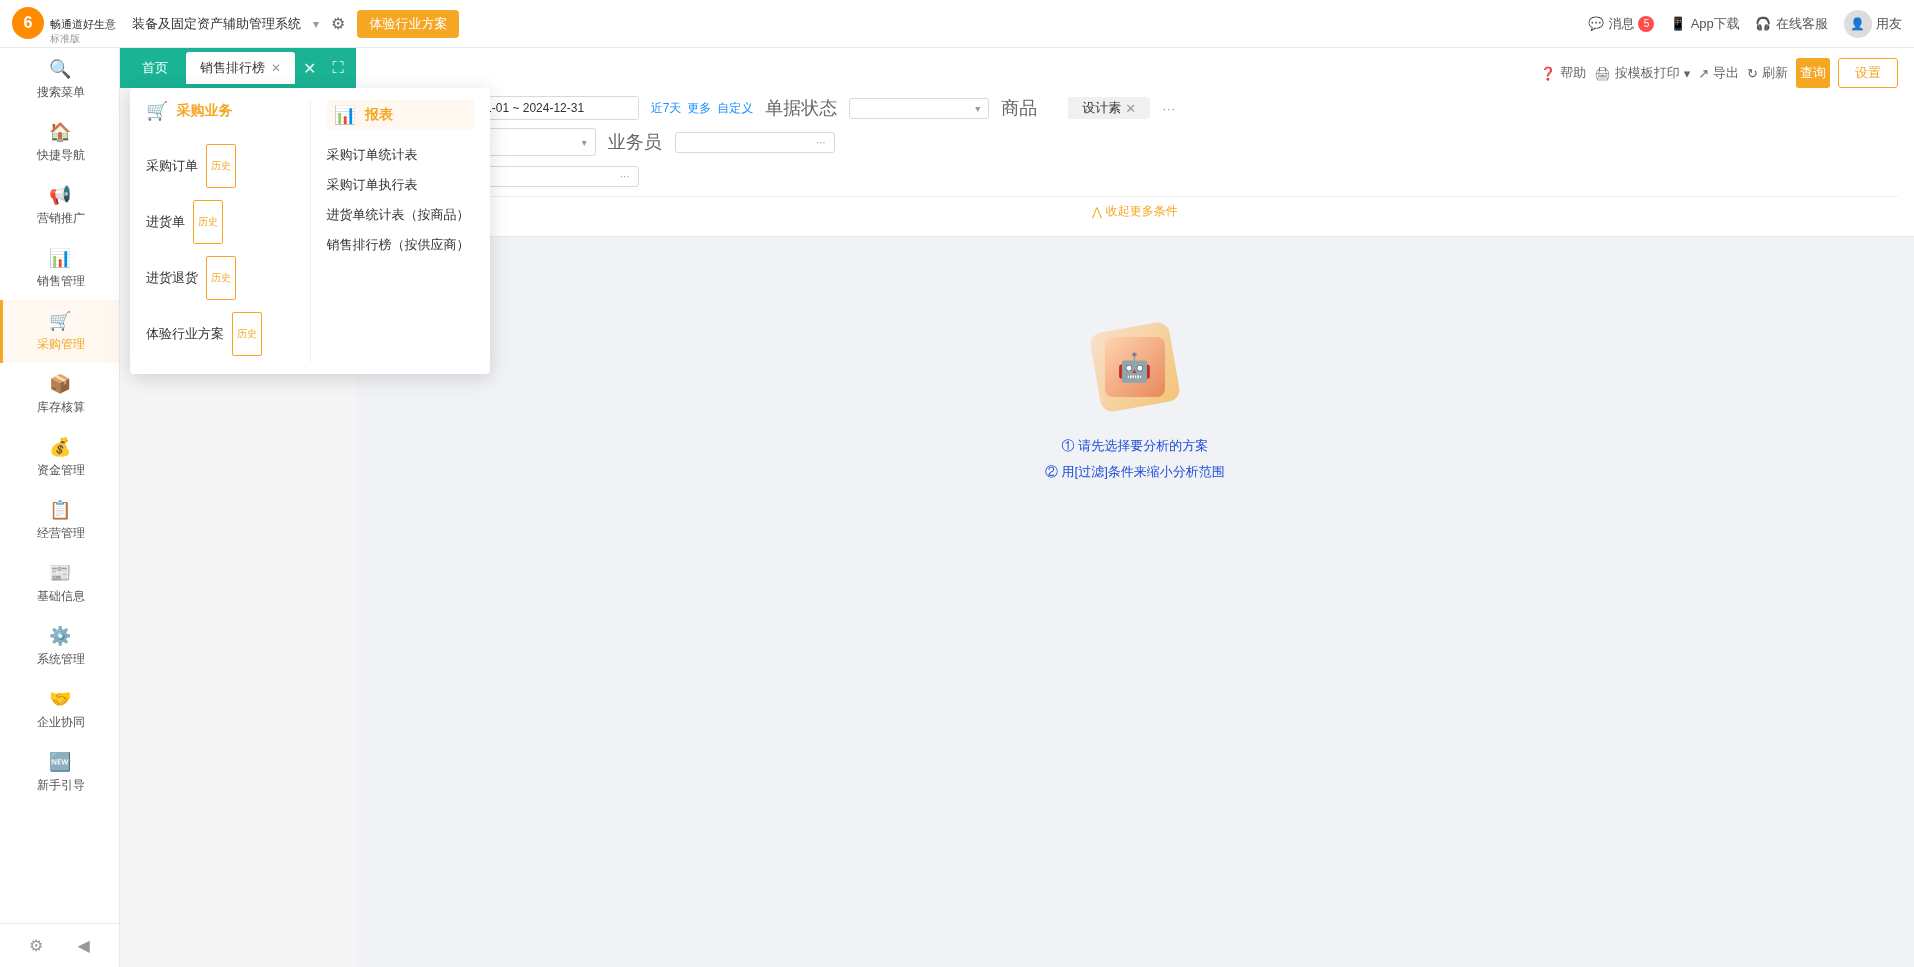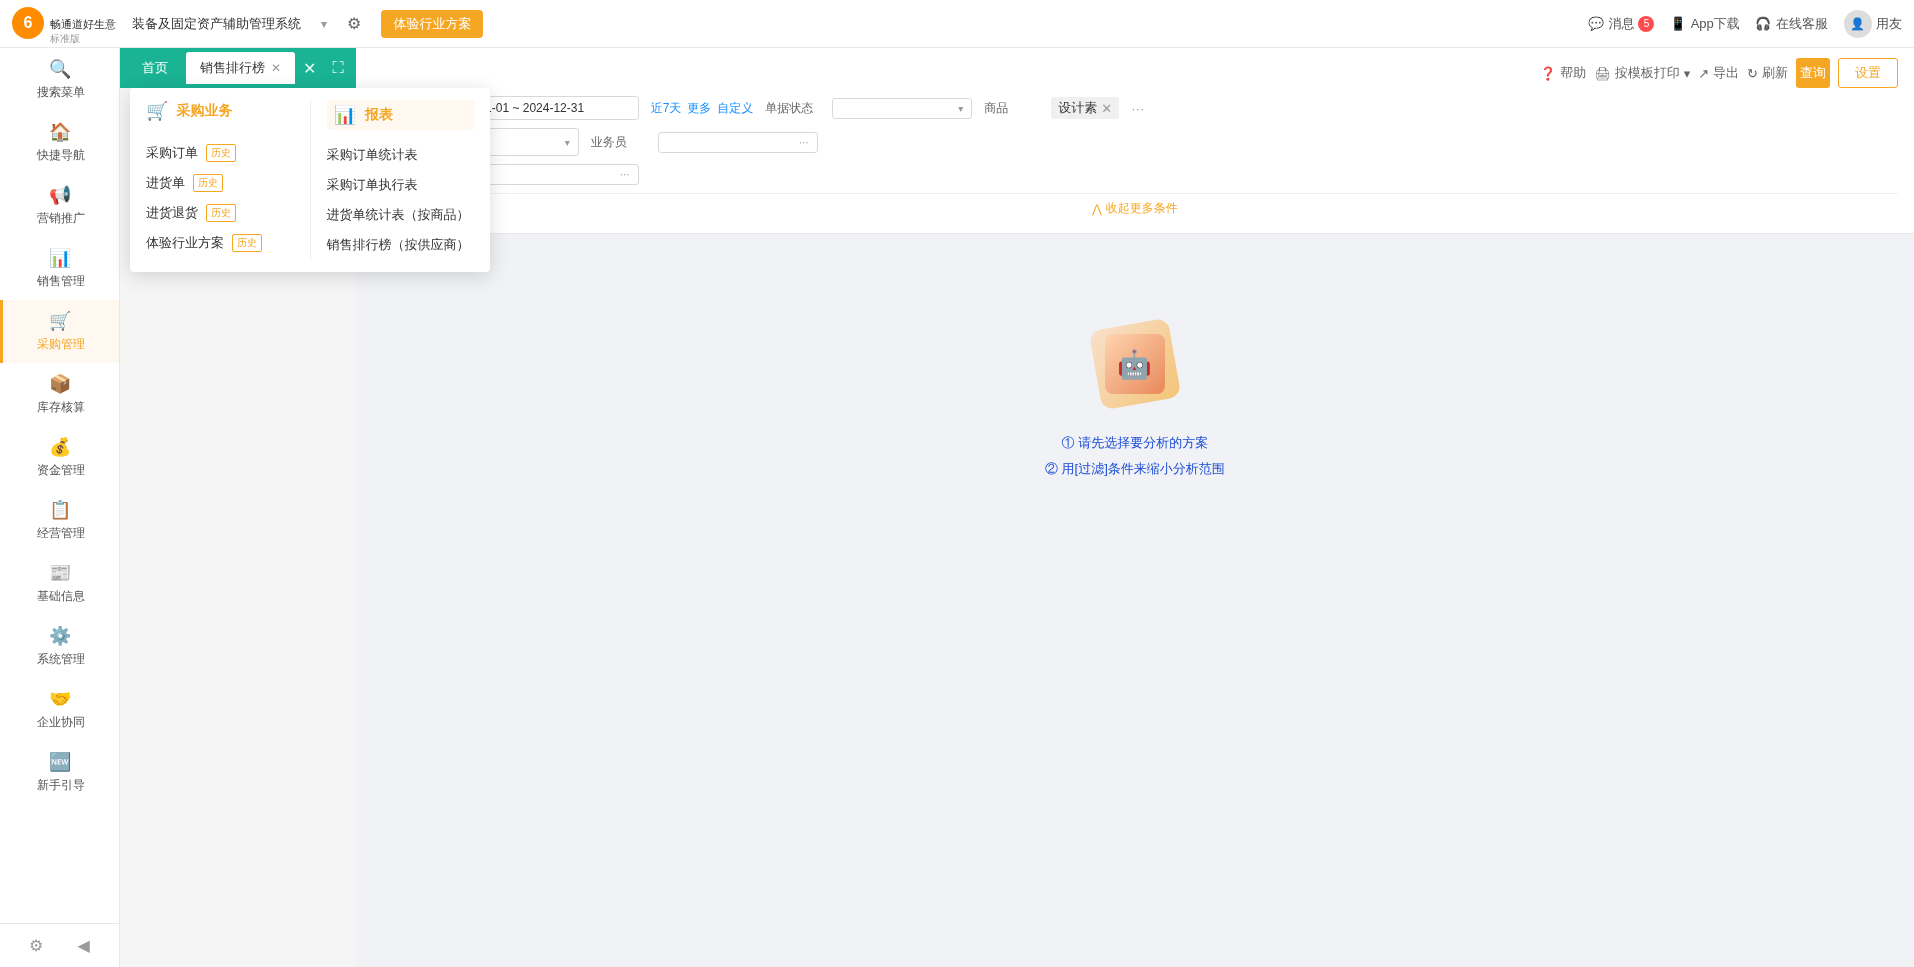--- a/index.html
+++ b/index.html
@@ -31,21 +31,21 @@
       color: #fff;
       font-size: 16px;
       font-weight: bold;
     }
     .logo-text { font-size: 11px; color: #333; line-height: 1.3; margin-top: 16px; }
     .logo-sub { font-size: 10px; color: #999; }
 
     .header-system {
       display: flex;
       align-items: center;
-      gap: 20px;
+      gap: 12px;
       flex: 1;
     }
     .system-name { font-size: 13px; color: #333; }
     .header-dropdown { cursor: pointer; color: #999; font-size: 12px; }
     .header-gear { cursor: pointer; color: #666; font-size: 16px; }
     .industry-btn {
       background: #f5a623;
       color: #fff;
       border: none;
       border-radius: 4px;
@@ -189,28 +189,28 @@
       border-bottom: 1px solid #e8e8e8;
     }
     .filter-row {
       display: flex;
       align-items: center;
       gap: 12px;
       margin-bottom: 8px;
       flex-wrap: wrap;
     }
     .filter-row:last-child { margin-bottom: 0; }
-    .filter-label { color: #666; font-size: 12px; min-width: 55px; }
+    .filter-label { color: #666; font-size: 18px; min-width: 55px; }
     .filter-tag {
       display: inline-flex;
       align-items: center;
       gap: 4px;
       background: #f0f0f0;
       border-radius: 3px;
-      padding: 2px 7px;
+      padding: 2px 14px;
       font-size: 13px;
       color: #333;
     }
     .filter-tag .remove { cursor: pointer; color: #999; }
     .filter-dots { color: #999; cursor: pointer; }
     .toolbar-right {
       margin-left: auto;
       display: flex;
       align-items: center;
       gap: 8px;
@@ -349,21 +349,21 @@
       cursor: pointer;
       color: #333;
       font-size: 13px;
     }
     .history-badge {
       background: #fff;
       border: 1px solid #f5a623;
       color: #f5a623;
       font-size: 10px;
       border-radius: 2px;
-      padding: 0 4px;
+      padding: 13px 4px;
       line-height: 16px;
     }
 
     .select-wrapper {
       display: flex;
       align-items: center;
       border: 1px solid #d9d9d9;
       border-radius: 3px;
       padding: 4px 8px;
       background: #fff;

